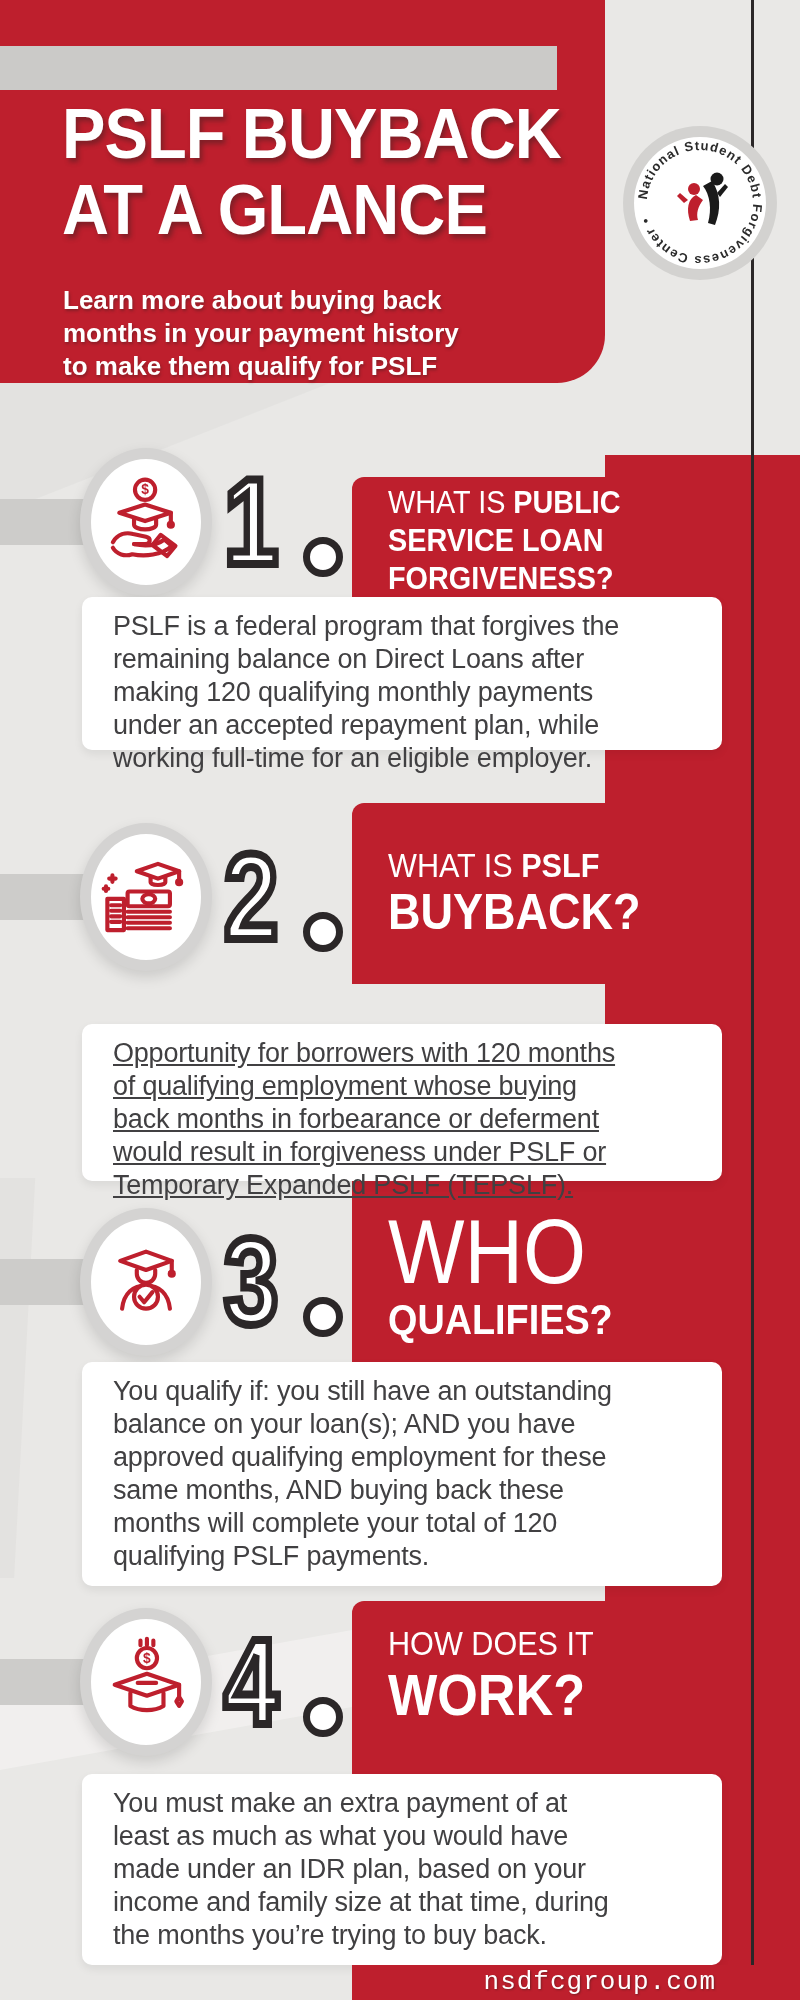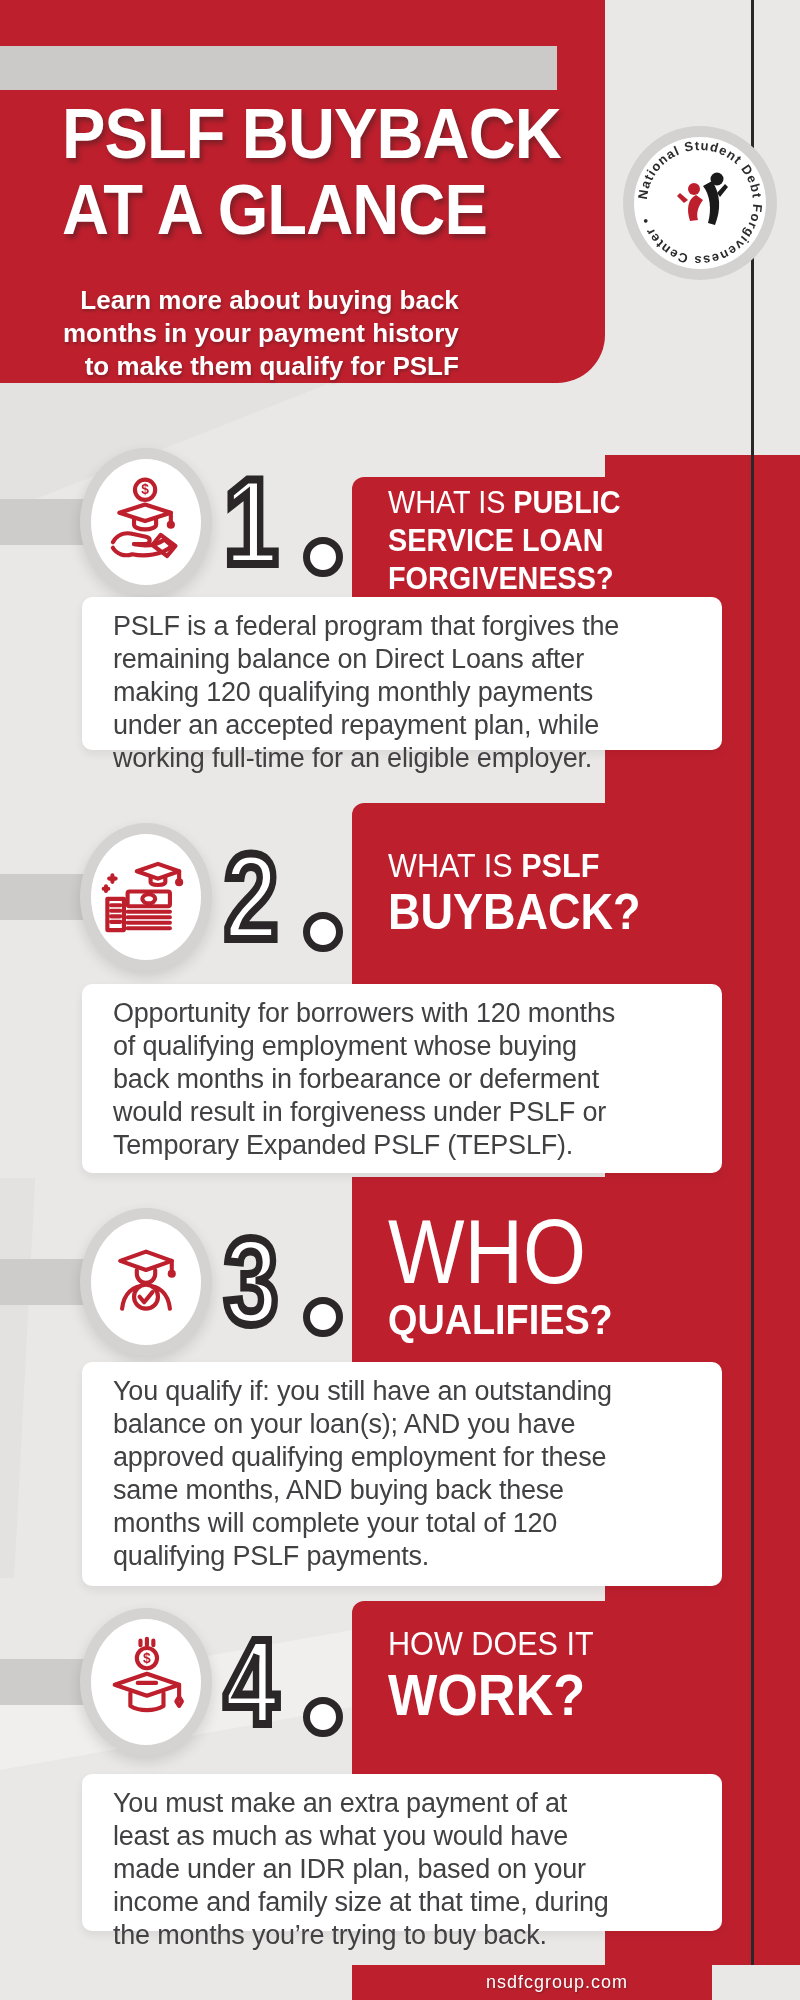--- a/index.html
+++ b/index.html
@@ -26,21 +26,21 @@
   
   .header-box{left:0;top:0;width:605px;height:383px;background:var(--red);
               border-bottom-right-radius:48px;}
   .top-gray-bar{left:0;top:46px;width:557px;height:44px;background:#cbcac8;}
   .title{left:62px;color:#fff;font-weight:bold;transform:scaleX(.93);transform-origin:left;
          letter-spacing:-1px;font-stretch:condensed;white-space:nowrap;
          text-shadow:3px 4px 6px rgba(50,30,30,.45);}
   .title1{top:98px;font-size:70px;line-height:72px;}
   .title2{top:174px;font-size:70px;line-height:72px;}
   .subtitle{left:63px;top:284px;color:#fff;font-weight:bold;font-size:26px;line-height:33px;
-            text-shadow:1px 2px 3px rgba(50,30,30,.4);text-align:right;}
+            text-shadow:1px 2px 3px rgba(50,30,30,.4);}
   
   .logo{left:620px;top:123px;width:160px;height:160px;}
   
   .connector{left:0;width:150px;height:46px;background:#cdccca;}
   .connector.s1{top:499px;} .connector.s2{top:874px;}
   .connector.s3{top:1259px;} .connector.s4{top:1659px;}
   
   .badge-circle{width:110px;height:126px;background:#fff;border:11px solid #d4d3d2;
         border-radius:50%;left:80px;display:flex;align-items:center;justify-content:center;
         box-shadow:0 6px 14px rgba(0,0,0,.13);}
@@ -68,27 +68,27 @@
   .h-s3 .big-light{font-size:90px;line-height:92px;font-weight:400;}
   .h-s3 .sub{font-size:42px;line-height:44px;font-weight:bold;}
   .h-s4{top:1622px;}
   .h-s4 .row1{font-size:34px;line-height:42px;font-weight:400;}
   .h-s4 .big{font-size:58px;line-height:62px;font-weight:bold;}
   
   .card{left:82px;width:640px;background:#fff;border-radius:10px;color:#414042;
         font-size:27px;line-height:33px;letter-spacing:-.2px;
         padding:13px 18px 13px 31px;box-sizing:border-box;
         box-shadow:0 4px 10px rgba(0,0,0,.07);}
-  .card.s1{top:597px;height:153px;} .card.s2{top:984px;height:189px;}
-  .card.s3{top:1362px;height:224px;} .card.s4{top:1774px;height:157px;}
-  
-  .footer-bar{left:352px;top:1965px;width:360px;height:35px;background:var(--red);
-              color:#fff;text-align:right;font-size:18px;line-height:35px;
+  .card.s1{top:597px;height:153px;} .card.s2{top:1024px;height:157px;text-decoration:underline;}
+  .card.s3{top:1362px;height:224px;} .card.s4{top:1774px;height:191px;}
+  
+  .footer-bar{left:352px;top:1965px;width:448px;height:35px;background:var(--red);
+              color:#fff;text-align:right;font-size:26px;line-height:35px;
               padding-right:84px;box-sizing:border-box;letter-spacing:1px;
-              font-stretch:condensed;text-shadow:1px 1px 2px rgba(60,30,30,.5);}
+              font-stretch:condensed;text-shadow:1px 1px 2px rgba(60,30,30,.5);font-family:Liberation Mono, monospace;}
   :root{--red:#be1f2d;}
   .coin-txt{font-size:15px;font-weight:bold;fill:#be1f2d;stroke:none;
             font-family:"Liberation Sans",sans-serif;}
 </style>
 </head>
 <body>
 
 <div class="wedge wedge1"></div>
 <div class="wedge wedge2"></div>
 <div class="wedge wedge3"></div>

